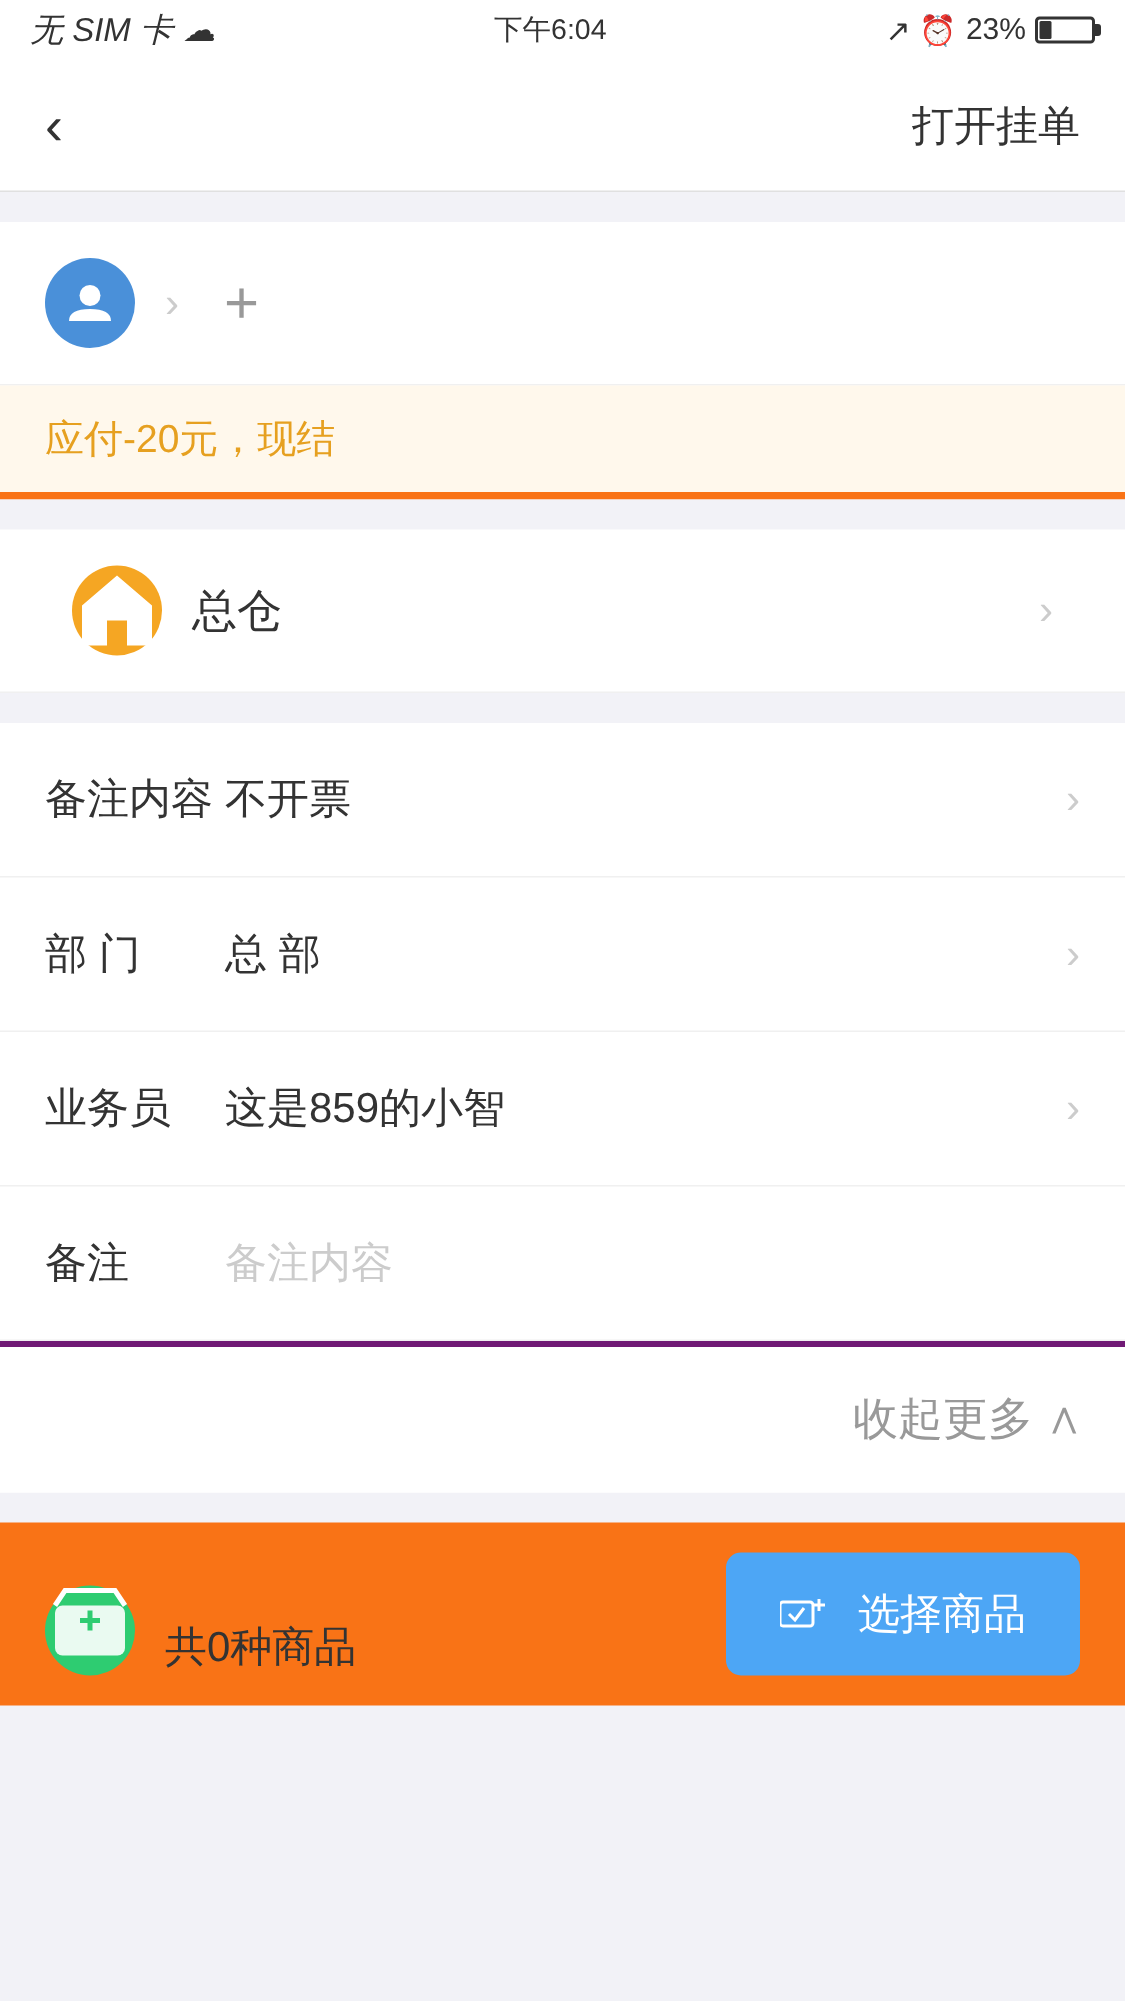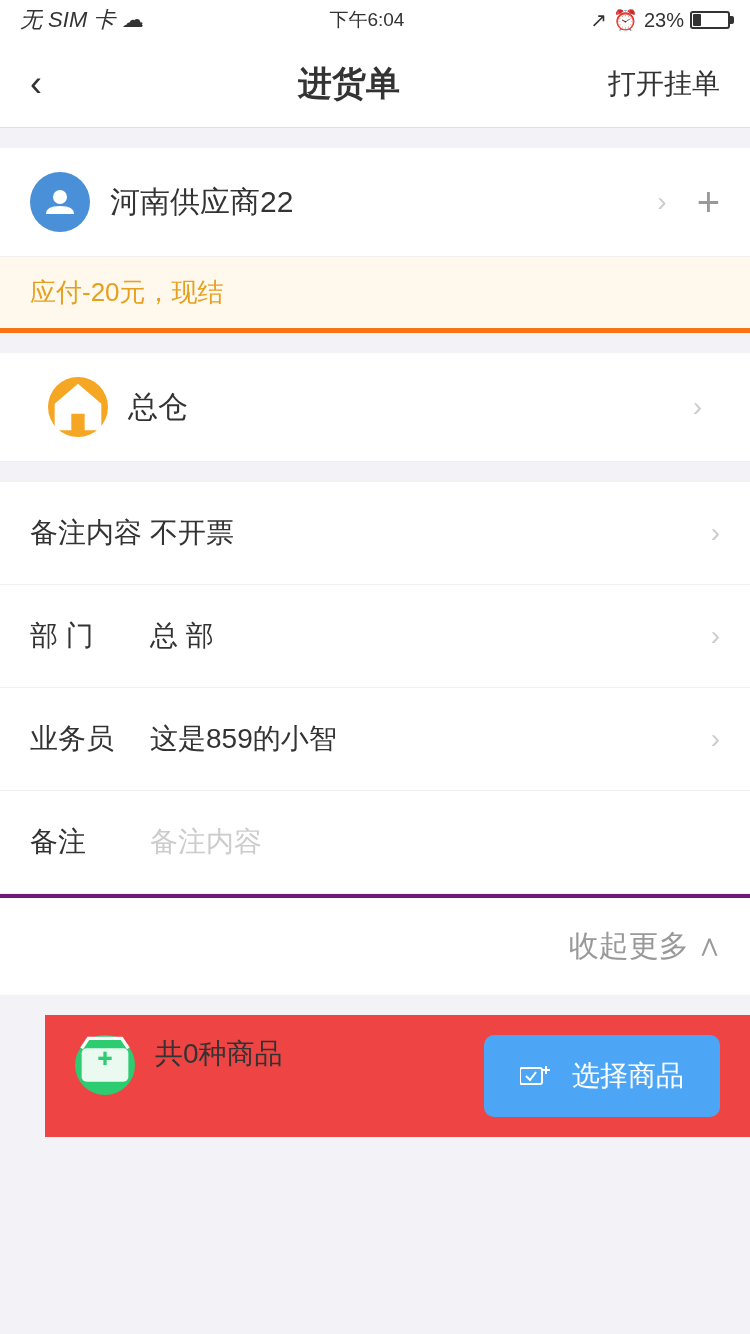--- a/index.html
+++ b/index.html
@@ -176,26 +176,25 @@
       padding: 28px;
       font-size: 30px;
       color: #999;
       border-top: 4px solid #701a75;
       cursor: pointer;
     }
 
     
     .bottom-section {
       margin-top: 20px;
-      background: #ef4444;
-      display: flex;
-      align-items: flex-start;
+      background: #f97316;
+      display: flex;
+      align-items: flex-end;
       padding: 20px 30px;
       gap: 20px;
-      margin-left: 45px;
     }
     .product-icon {
       width: 60px; height: 60px; border-radius: 30px; background: #2ecc71;
       display: flex; align-items: center; justify-content: center;
       flex-shrink: 0;
     }
     .product-count {
       flex: 1;
       font-size: 28px;
       color: #333;
@@ -233,35 +232,33 @@
       <span>⏰</span>
       <span>23%</span>
       <span class="battery-icon">
           <span class="battery-fill"></span>
         </span>
     </div>
   </div>
 
   <div class="nav-bar">
     <span class="nav-back">‹</span>
-    <span class="nav-title">进货单</span>
     <span class="nav-right">打开挂单</span>
   </div>
 
   <div class="section-gap"></div>
 
   <div class="card">
     <div class="supplier-row">
       <div class="supplier-avatar">
         <svg viewBox="0 0 36 36" fill="white" xmlns="http://www.w3.org/2000/svg">
           <circle cx="18" cy="13" r="7" fill="white"></circle>
           <path d="M4 30 Q4 22 18 22 Q32 22 32 30" fill="white"></path>
         </svg>
       </div>
-      <span class="supplier-name">河南供应商22</span>
       <span class="supplier-arrow">›</span>
       <span class="supplier-add">+</span>
     </div>
 
     <div class="alert-banner">应付-20元，现结</div>
   </div>
 
   <div class="section-gap"></div>
 
   <div class="card">

